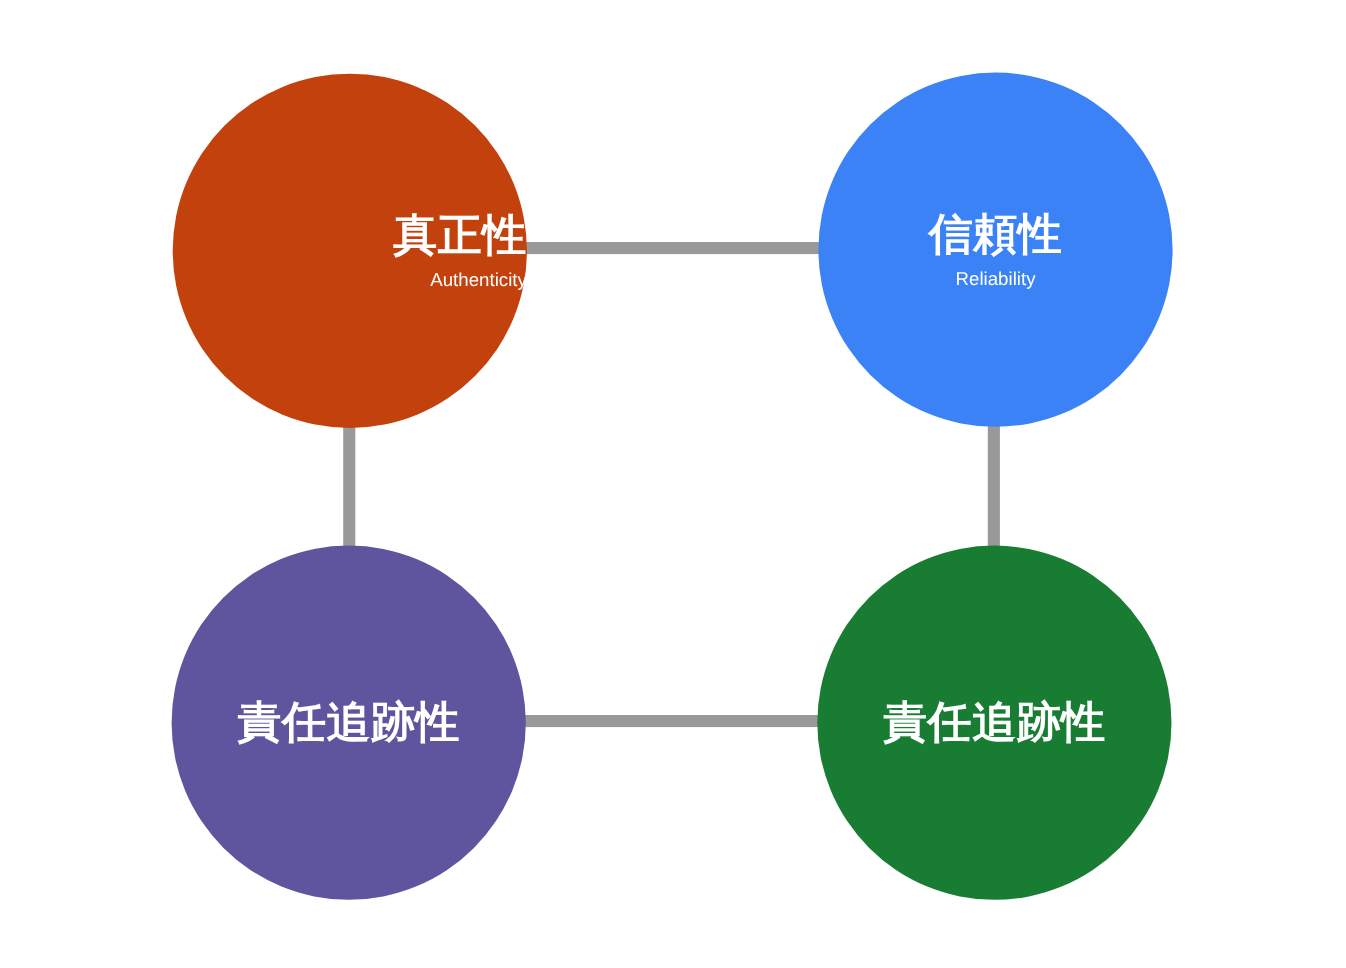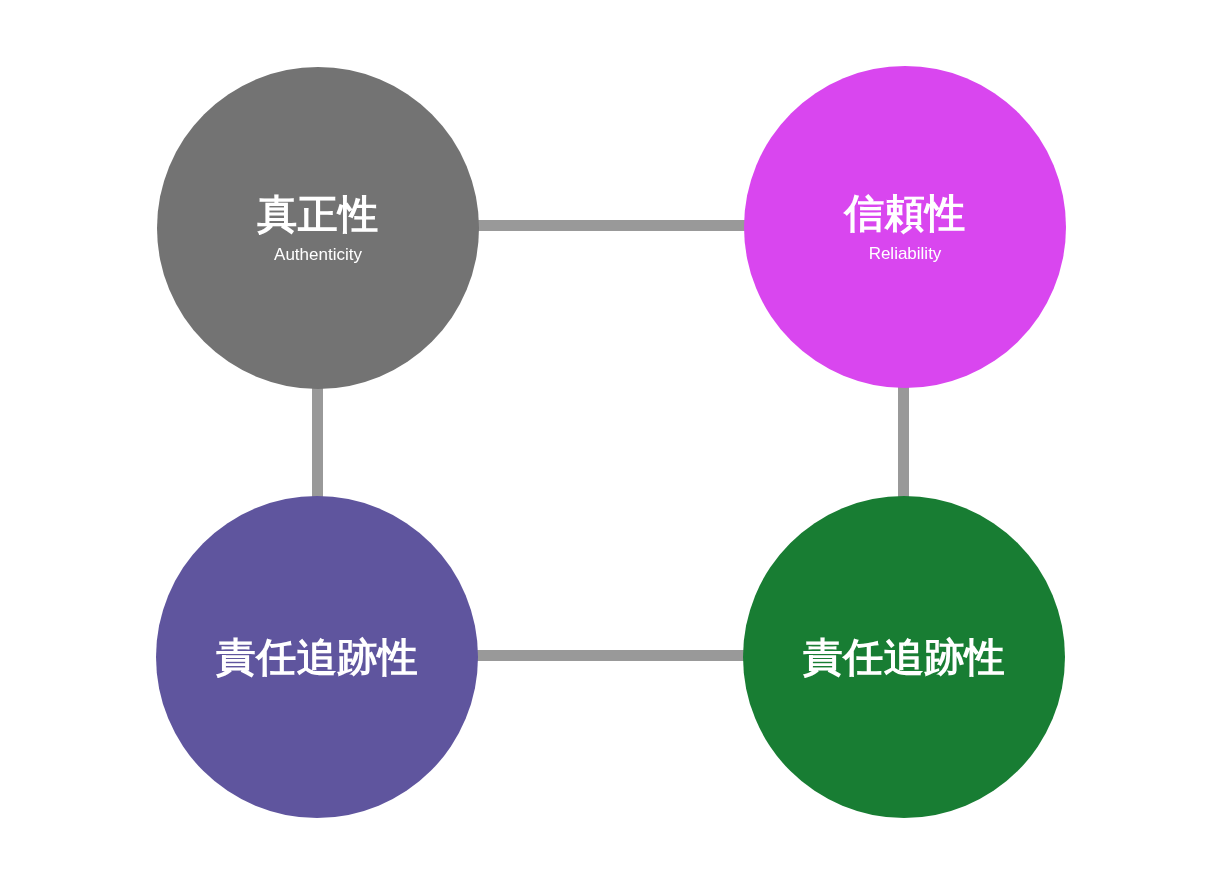--- a/index.html
+++ b/index.html
@@ -58,26 +58,26 @@
 </head>
 <body>
 
 <div class="canvas">
 
   <div id="conn-top" class="connector h" style="background-color: rgb(153, 153, 153);"></div>
   <div id="conn-bottom" class="connector h" style="background-color: rgb(153, 153, 153);"></div>
   <div id="conn-left" class="connector v" style="background-color: rgb(153, 153, 153);"></div>
   <div id="conn-right" class="connector v" style="background-color: rgb(153, 153, 153);"></div>
 
-  <div id="node-tl" class="node" style="background-color: #737373;">
+  <div id="node-tl" class="node" style="background-color: #c2410c; align-items: flex-end;">
     <div class="jp">真正性</div>
     <div class="en">Authenticity</div>
   </div>
 
-  <div id="node-tr" class="node" style="background-color: #d946ef;">
+  <div id="node-tr" class="node" style="background-color: #3b82f6;">
     <div class="jp">信頼性</div>
     <div class="en">Reliability</div>
   </div>
 
   <div id="node-bl" class="node" style="background-color: rgb(95, 85, 158); align-items: center;">
     <div class="jp">責任追跡性</div>
   </div>
 
   <div id="node-br" class="node" style="background-color: rgb(24, 125, 51);">
     <div class="jp">責任追跡性</div>

